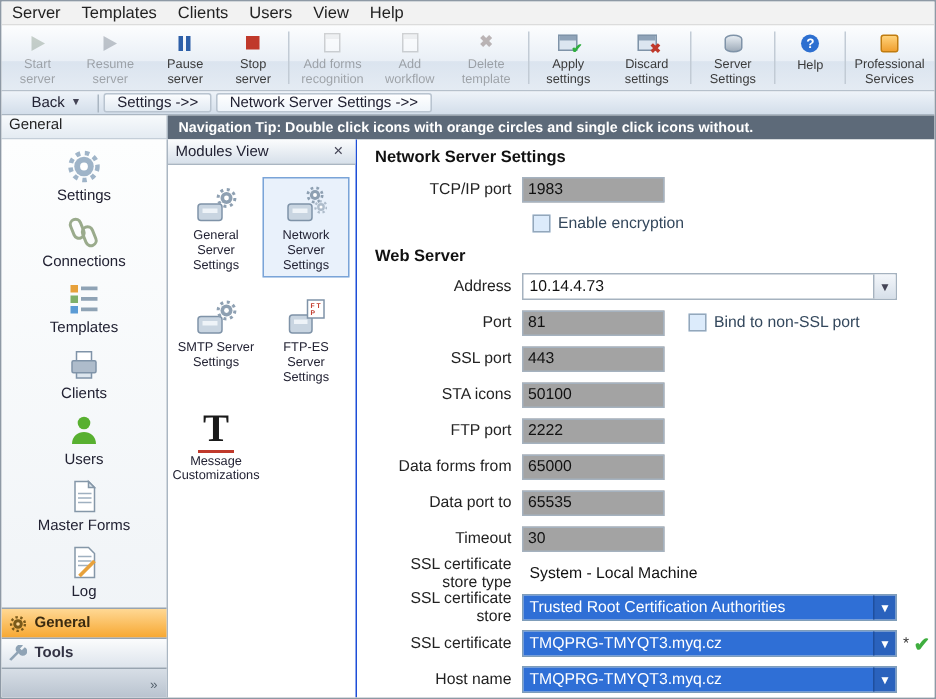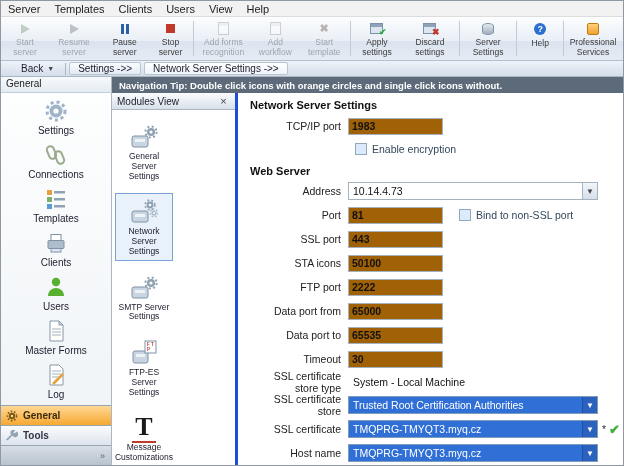--- a/index.html
+++ b/index.html
@@ -51,37 +51,37 @@
   .nav-list { position:absolute; top:2px; left:0; right:0; }
   .nav-item { height:44px; display:flex; flex-direction:column; align-items:center; justify-content:center; gap:1px; font-size:10px; color:#223; }
   .nav-item .nicon { width:26px; height:26px; display:flex; align-items:center; justify-content:center; }
   .sidebar-bottom { position:absolute; left:0; right:0; bottom:0; }
   .band { height:20px; display:flex; align-items:center; gap:5px; padding:0 5px; font-size:10px; font-weight:bold; border-top:1px solid #98a4b0; }
   .band.general { background:linear-gradient(#ffd894,#f7a832); color:#3a2a10; }
   .band.tools { background:linear-gradient(#fbfcfd,#dde4ec); color:#334; }
   .side-footer { height:20px; background:linear-gradient(#d7dee6,#b9c3cf); border-top:1px solid #98a4b0; display:flex; align-items:center; justify-content:flex-end; padding:0 6px; color:#55626e; font-size:9px; }
 
   
-  .modules { width:126px; flex:none; border-right:3px solid #1d4ed8; background:#fff; display:flex; flex-direction:column; }
+  .modules { width:126px; flex:none; border-right:1px solid #1d4ed8; background:#fff; display:flex; flex-direction:column; }
   .mod-hdr { height:17px; background:linear-gradient(#fbfcfd,#d7e0ea); border-bottom:1px solid #aab6c2; display:flex; align-items:center; font-size:10px; padding:0 5px; color:#223; flex:none; }
   .mod-close { margin-left:auto; width:13px; text-align:center; font-size:11px; color:#445; line-height:1; }
   .mod-body { flex:1; padding:6px 2px; display:flex; flex-wrap:wrap; align-content:flex-start; }
   .mod-item { width:58px; margin:2px 1px 6px; padding:3px 1px; display:flex; flex-direction:column; align-items:center; gap:0; font-size:8.5px; text-align:center; color:#223; line-height:1.15; border:1px solid transparent; }
   .mod-item.selected { border:1px solid #7aa4d8; background:#e9f1fb; }
   .mod-item .micon { height:30px; display:flex; align-items:center; justify-content:center; }
   .t-letter { font-family:"Liberation Serif", serif; font-size:26px; font-weight:bold; color:#1a1a1a; line-height:1; border-bottom:2px solid #c0392b; padding:0 3px 1px; }
 
   
   .content { flex:1; background:#fff; padding:5px 0 0 10px; overflow:hidden; font-size:10.5px; color:#111; }
   .sec-title { font-weight:bold; font-size:11px; margin:1px 0 3px 2px; }
   .sec-title.web { margin-top:5px; margin-bottom:2px; }
   .frow { display:flex; align-items:center; height:24px; }
   .frow.short { height:22px; }
   .flabel { width:100px; text-align:right; padding-right:7px; color:#222; flex:none; }
-  .fin { width:95px; height:17px; border:1px solid #a5b2bf; padding:1px 3px; font-size:10.5px; font-family:inherit; color:#111; background:#a16207;font-weight:bold; }
+  .fin { width:95px; height:17px; border:1px solid #a5b2bf; padding:1px 3px; font-size:10.5px; font-family:inherit; color:#111; background:#a3a3a3; }
   .cb-row { display:flex; align-items:center; gap:5px; height:22px; padding-left:107px; color:#33475c; }
   .cb-inline { display:flex; align-items:center; gap:5px; margin-left:16px; color:#33475c; }
   .checkbox { width:12px; height:12px; border:1px solid #93a7bb; background:#dcebfb; flex:none; }
   .combo { display:flex; align-items:stretch; height:18px; border:1px solid #a5b2bf; background:#fff; }
   .combo.wide { width:250px; }
   .combo-val { flex:1; padding:1px 4px; display:flex; align-items:center; white-space:nowrap; overflow:hidden; }
   .combo-arrow { width:15px; background:linear-gradient(#f3f6fa,#d6dfe9); border-left:1px solid #a5b2bf; display:flex; align-items:center; justify-content:center; font-size:8px; color:#445; flex:none; }
   .combo.sel { border-color:#7f9db9; }
   .combo.sel .combo-val { background:#2f6fd6; color:#fff; }
   .combo.sel .combo-arrow { background:#2a62bd; color:#fff; border-left-color:#1f4f9e; }
@@ -141,21 +141,21 @@
     <div class="tbtn disabled">
       <span class="ticon">
           <span class="ic-doc"></span>
         </span>
       <span>Add workflow</span>
     </div>
     <div class="tbtn disabled">
       <span class="ticon">
           <span class="ic-x">✖</span>
         </span>
-      <span>Start template</span>
+      <span>Delete template</span>
     </div>
     <div class="tsep"></div>
     <div class="tbtn">
       <span class="ticon">
           <span class="ic-win">
             <span class="ov ok">✔</span>
           </span>
         </span>
       <span>Apply settings</span>
     </div>
@@ -419,21 +419,21 @@
         <label class="flabel">STA icons</label>
         <input class="fin" value="50100" style="">
       </div>
 
       <div class="frow">
         <label class="flabel">FTP port</label>
         <input class="fin" value="2222" style="">
       </div>
 
       <div class="frow">
-        <label class="flabel">Data port from</label>
+        <label class="flabel">Data forms from</label>
         <input class="fin" value="65000" style="">
       </div>
 
       <div class="frow">
         <label class="flabel">Data port to</label>
         <input class="fin" value="65535" style="">
       </div>
 
       <div class="frow">
         <label class="flabel">Timeout</label>

